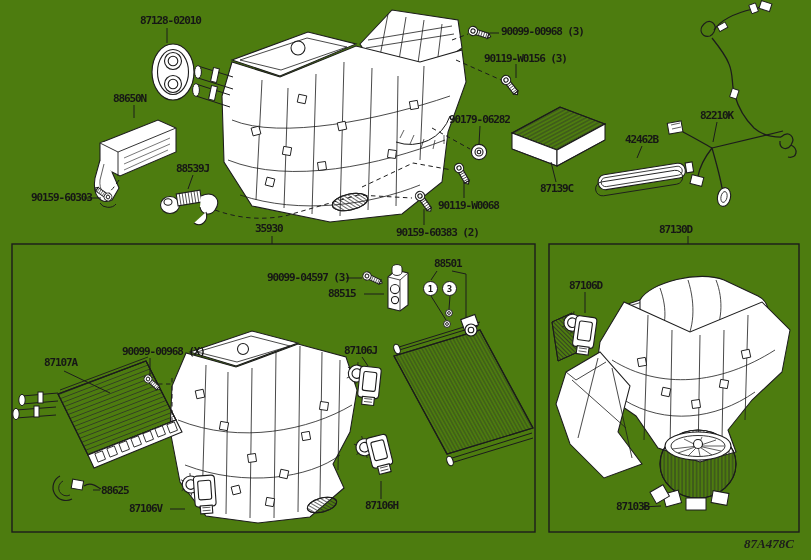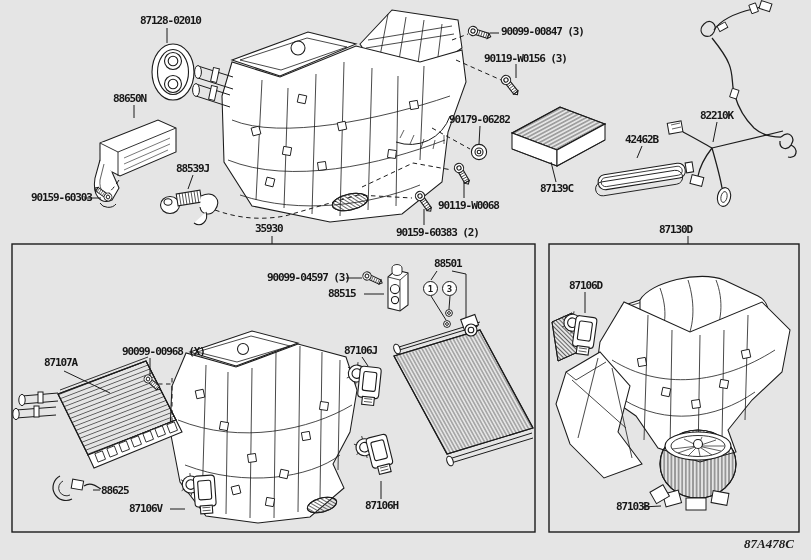--- a/index.html
+++ b/index.html
@@ -1,16 +1,16 @@
 <!DOCTYPE html>
 <html><head>
 <meta charset="utf-8">
 <style>
   html,body{margin:0;padding:0;background:#fff;}
-  .stage{position:relative;width:811px;height:560px;background:#e5e5e5;overflow:hidden;
+  .stage{position:relative;width:811px;height:560px;background:#4d7c0f;overflow:hidden;
          font-family:"DejaVu Sans Mono","Liberation Mono",monospace;}
   .stage svg{position:absolute;left:0;top:0;}
   .lbl{position:absolute;font-size:11px;font-weight:bold;color:#161616;
        letter-spacing:-1.1px;white-space:nowrap;line-height:12px;}
   .callout{position:absolute;width:13px;height:13px;border:1.4px solid #1c1c1c;border-radius:50%;
            display:flex;align-items:center;justify-content:center;
            font-size:9px;font-weight:bold;color:#161616;letter-spacing:0;background:#fff;}
   .figcode{position:absolute;font-family:"Liberation Serif","DejaVu Serif",serif;
            font-style:italic;font-weight:bold;font-size:13px;color:#1c1c1c;letter-spacing:0;}
 </style>
@@ -384,21 +384,21 @@
     <path d="M158,384 H172"></path>
     <path d="M172,378 V424"></path>
   </g>
 </svg>
 
 <div class="lbl" style="left:140px;top:15px">87128-02010</div>
 <div class="lbl" style="left:113px;top:93px">88650N</div>
 <div class="lbl" style="left:31px;top:192px">90159-60303</div>
 <div class="lbl" style="left:176px;top:163px">88539J</div>
 <div class="lbl" style="left:255px;top:223px">35930</div>
-<div class="lbl" style="left:501px;top:26px">90099-00847 (3)</div>
+<div class="lbl" style="left:501px;top:26px">90099-00968 (3)</div>
 <div class="lbl" style="left:484px;top:53px">90119-W0156 (3)</div>
 <div class="lbl" style="left:449px;top:114px">90179-06282</div>
 <div class="lbl" style="left:540px;top:183px">87139C</div>
 <div class="lbl" style="left:625px;top:134px">42462B</div>
 <div class="lbl" style="left:700px;top:110px">82210K</div>
 <div class="lbl" style="left:438px;top:200px">90119-W0068</div>
 <div class="lbl" style="left:396px;top:227px">90159-60383 (2)</div>
 <div class="lbl" style="left:267px;top:272px">90099-04597 (3)</div>
 <div class="lbl" style="left:328px;top:288px">88515</div>
 <div class="lbl" style="left:434px;top:258px">88501</div>

